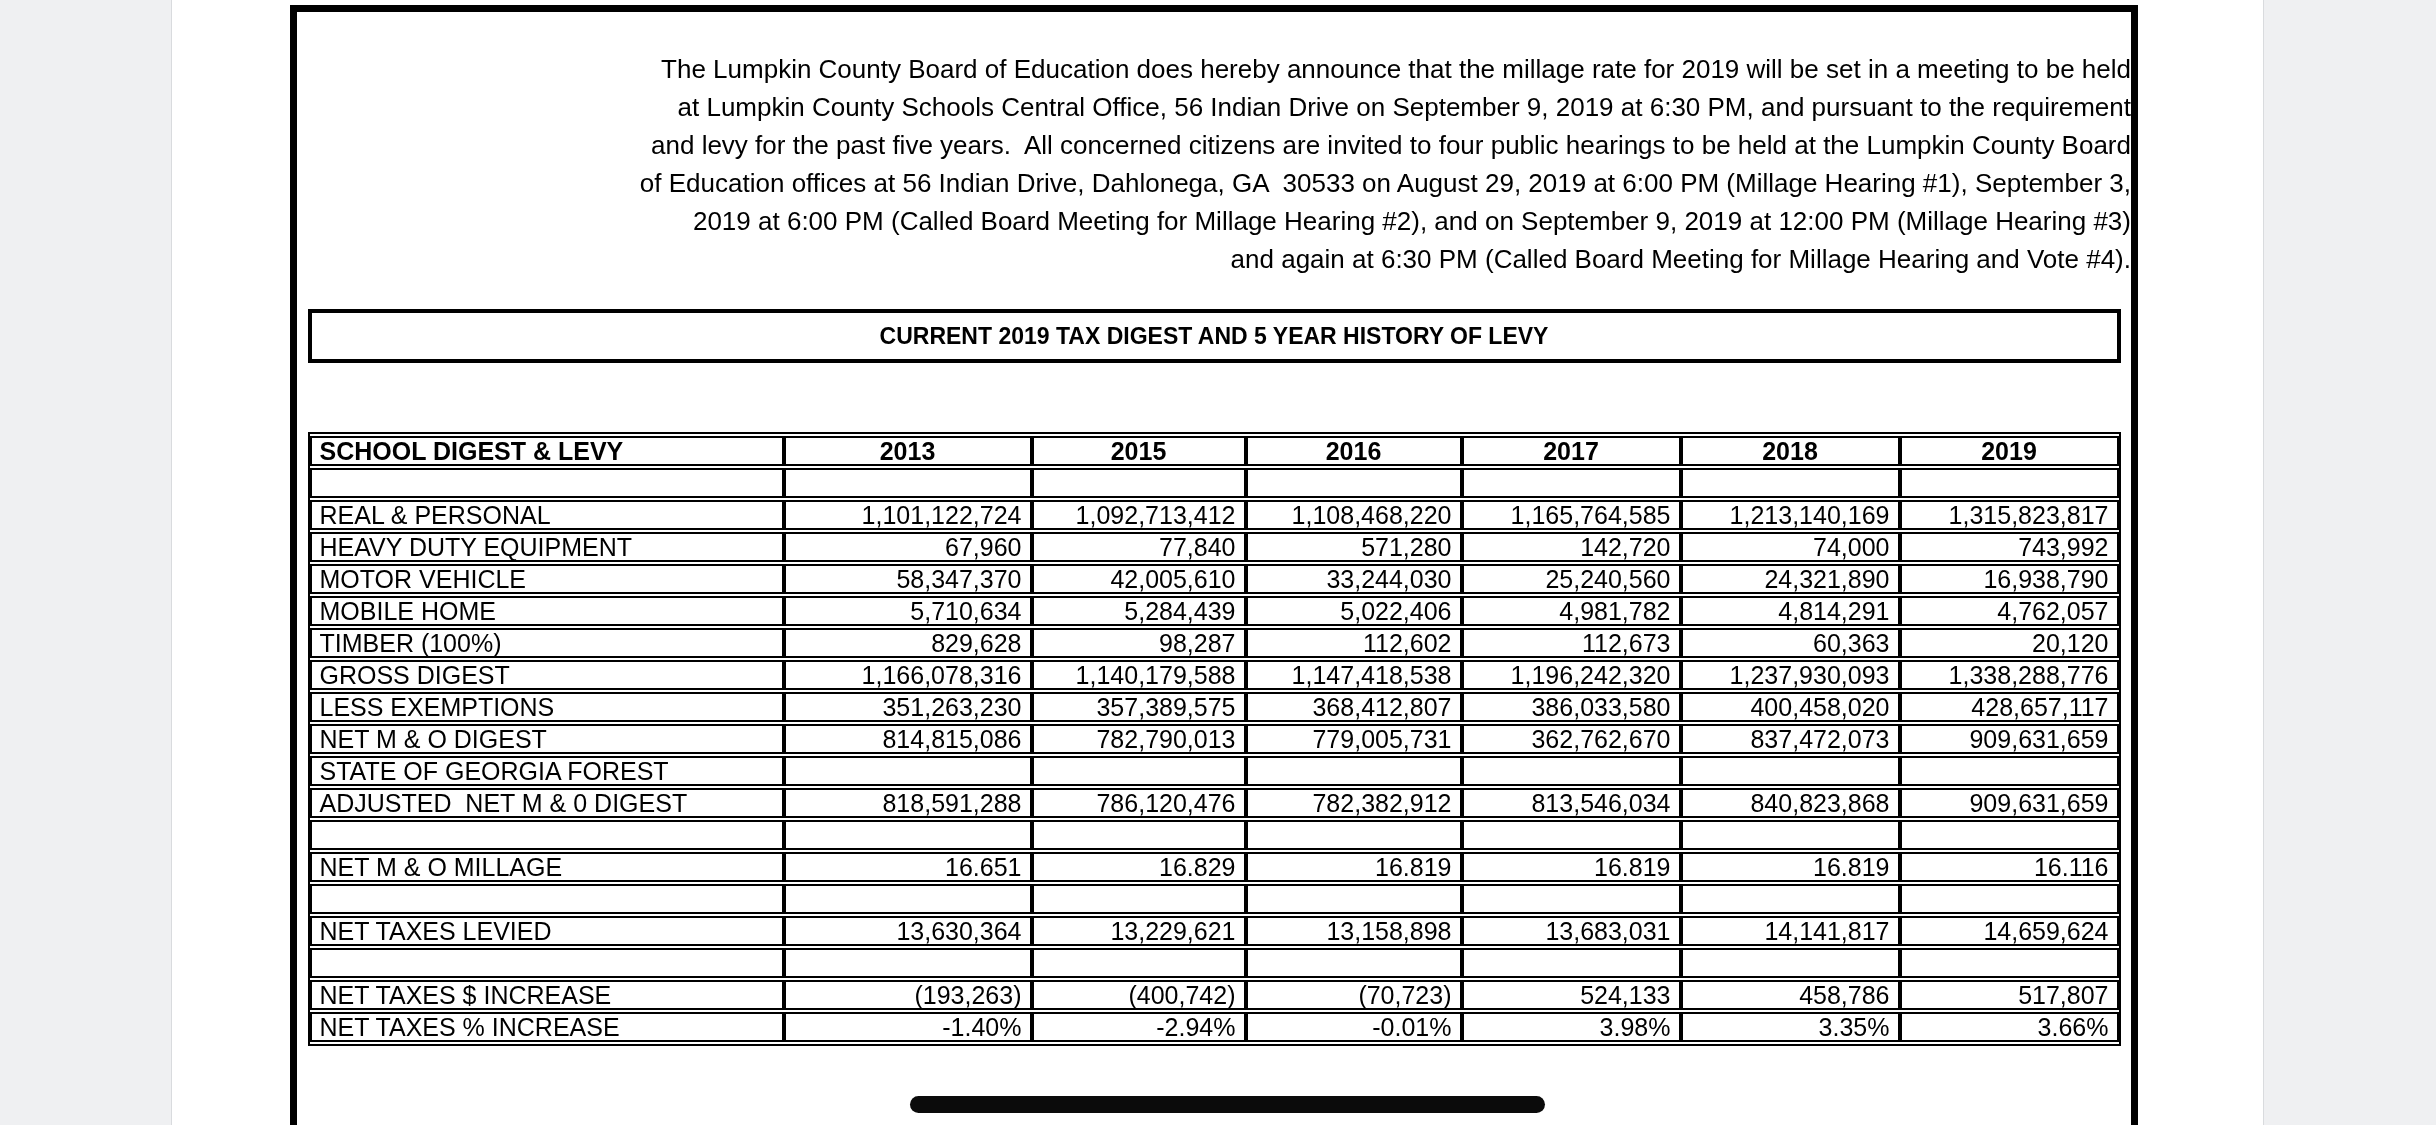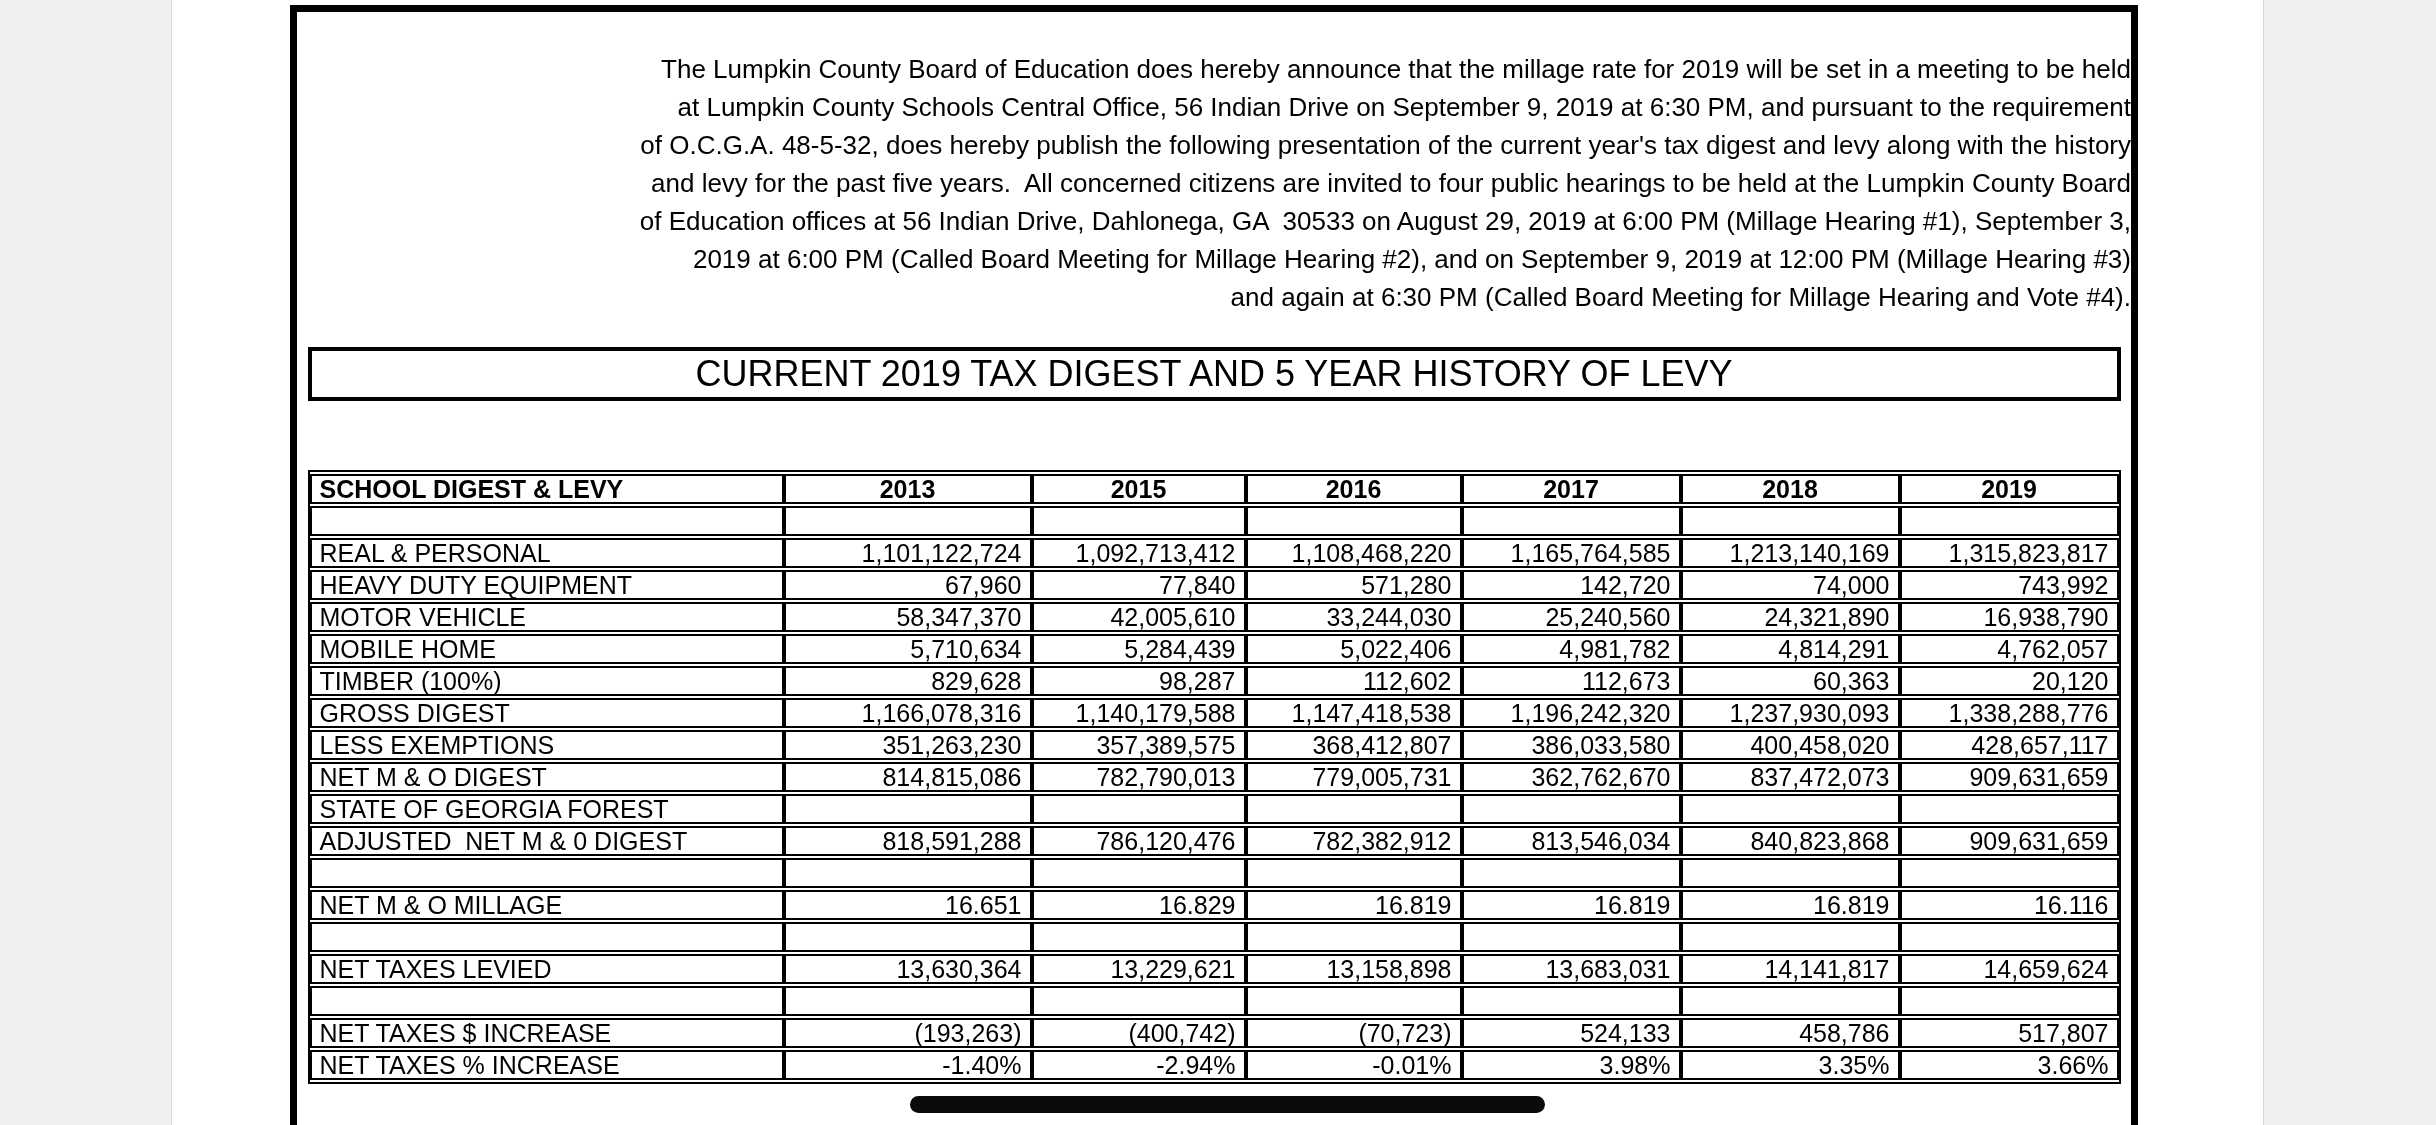--- a/index.html
+++ b/index.html
@@ -35,22 +35,22 @@
   .ul { }
 
   .title-box {
     width: 1813px;
     height: 54px;
     margin: 31px auto 0 auto;
     border: 4px solid #000;
     display: flex; align-items: center; justify-content: center;
   }
   .title-box .title-text {
-    font-weight: normal;
-    font-size: 36px;
+    font-weight: bold;
+    font-size: 23px;
     white-space: pre;
   }
 
   table.digest {
     width: 1813px;
     margin: 69px auto 15px auto;
     border: 2px solid #000;
     border-collapse: separate;
     border-spacing: 0 2px;
     table-layout: fixed;
@@ -82,21 +82,20 @@
 <body>
 
 <div class="gutter left"></div>
 <div class="gutter right"></div>
 
 <div class="doc">
 
   <div class="notice">
     <div class="nline">The Lumpkin County Board of Education does hereby announce that the millage rate for 2019 will be set in a meeting to be held</div>
     <div class="nline">at Lumpkin County Schools Central Office, 56 Indian Drive on September 9, 2019 at 6:30 PM, and pursuant to the requirement</div>
-    <div class="nline">of O.C.G.A. 48-5-32, does hereby publish the following presentation of the current year's tax digest and levy along with the history</div>
     <div class="nline">and levy for the past five years.  All concerned citizens are invited to four public hearings to be held at the Lumpkin County Board</div>
     <div class="nline">of Education offices at 56 Indian Drive, Dahlonega, GA  30533 on August 29, 2019 at 6:00 PM (Millage Hearing #1), September 3,</div>
     <div class="nline">2019 at 6:00 PM (Called Board Meeting for Millage Hearing #2), and on September 9, 2019 at 12:00 PM (Millage Hearing #3)</div>
     <div class="nline"><span>and again at </span><span class="ul">6:30 PM</span><span> (Called Board Meeting for Millage Hearing and Vote #4).</span></div>
   </div>
 
   <div class="title-box">
     <span class="title-text">CURRENT 2019 TAX DIGEST AND 5 YEAR HISTORY OF LEVY</span>
   </div>
 

